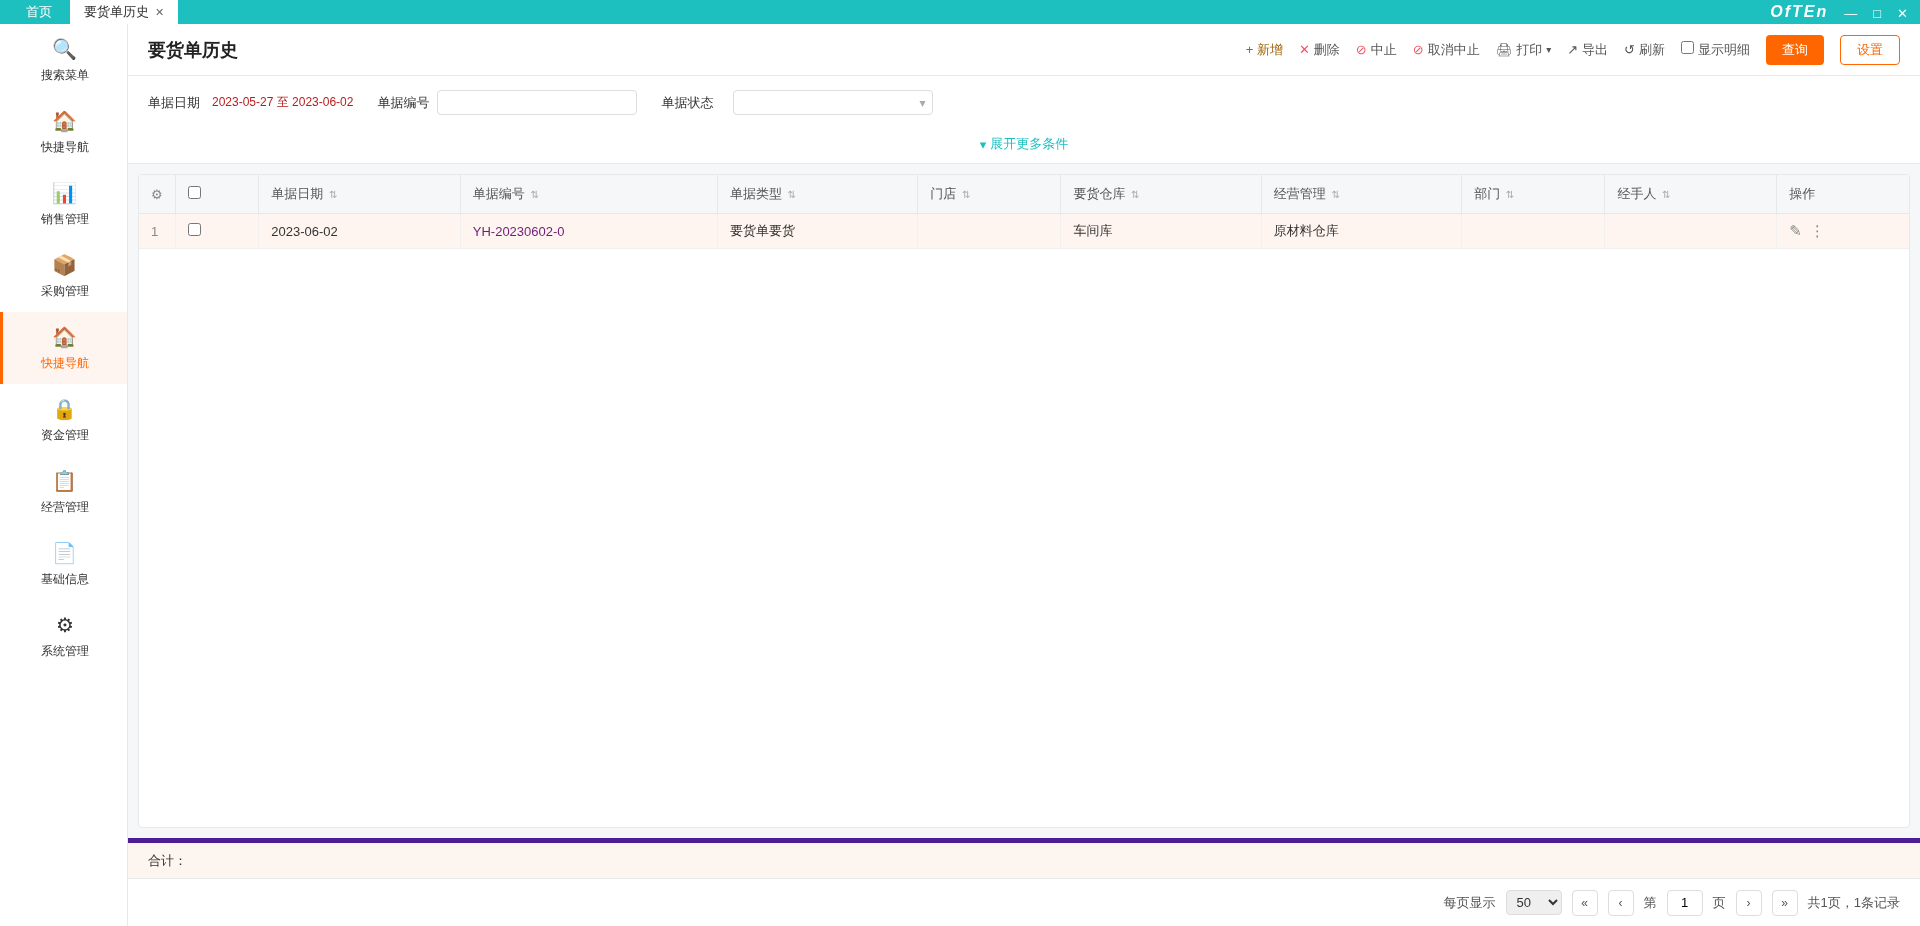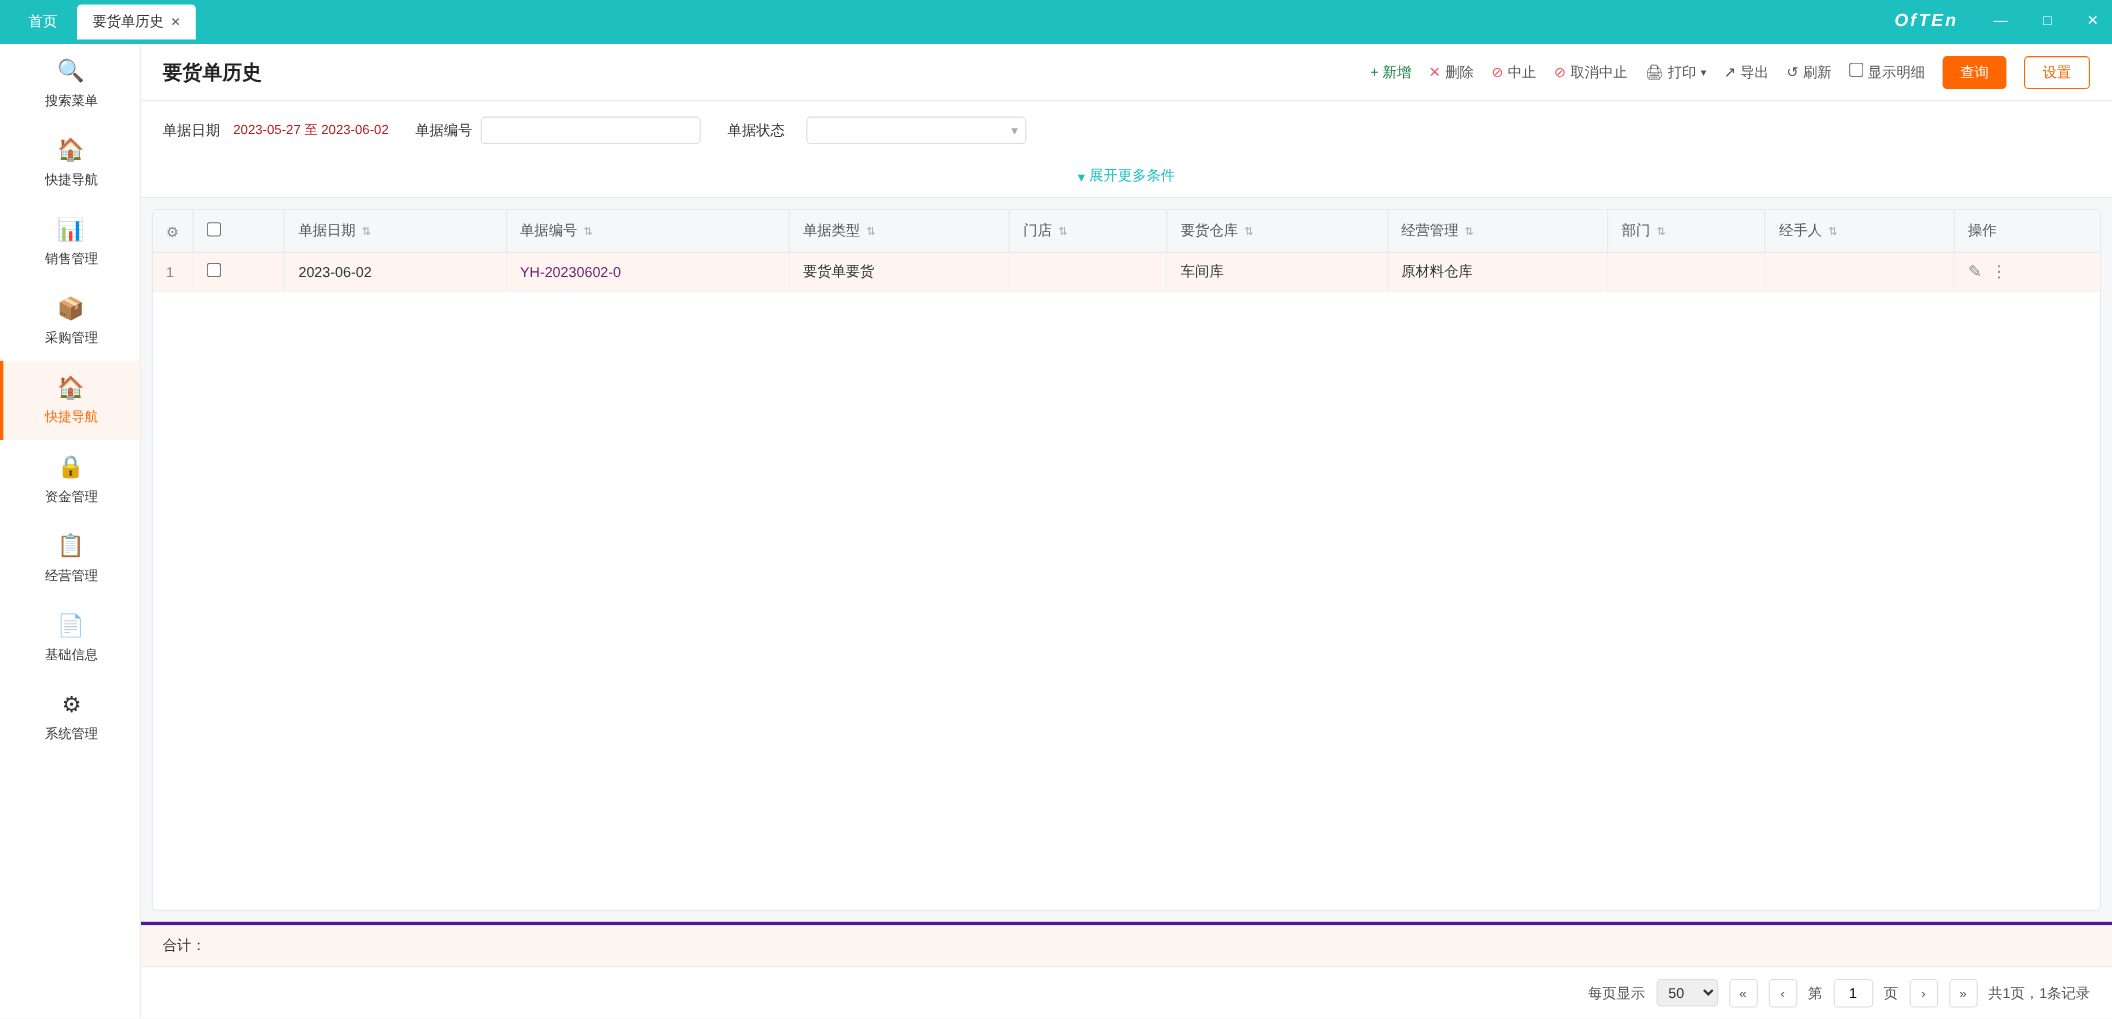--- a/index.html
+++ b/index.html
@@ -1,20 +1,20 @@
 <!DOCTYPE html>
 <html><head>
   <meta charset="utf-8">
   <style>
     * { box-sizing: border-box; margin: 0; padding: 0; font-family: 'Microsoft YaHei', Arial, sans-serif; }
     body { width: 1920px; height: 926px; overflow: hidden; display: flex; flex-direction: column; background: #f5f5f5; }
 
     
     .top-bar {
-      height: 40px;
+      height: 24px;
       background: #1dbfbf;
       display: flex;
       align-items: center;
       padding: 0 12px;
       gap: 4px;
       flex-shrink: 0;
     }
     .top-bar-tab {
       height: 32px;
       padding: 0 14px;
@@ -275,21 +275,21 @@
     tbody td:last-child { border-right: none; }
     tbody td a { color: #701a75; text-decoration: none; }
     .row-num { color: #888; }
     .ops-cell { display: flex; gap: 8px; align-items: center; }
     .op-icon { cursor: pointer; font-size: 15px; color: #888; }
 
     
     .summary-bar {
       height: 40px;
       background: #fdf6f0;
-      border-top: 3px solid #4c1d95;
+      border-top: 5px solid #4c1d95;
       display: flex;
       align-items: center;
       padding: 0 20px;
       font-size: 13px;
       color: #333;
       flex-shrink: 0;
     }
 
     
     .pagination-bar {
@@ -344,21 +344,21 @@
 <body>
 
 <div class="top-bar">
   <div class="top-bar-tab home">
     <span>首页</span>
   </div>
   <div class="top-bar-tab active">
     <span>要货单历史</span>
     <span class="close-icon">✕</span>
   </div>
-  <div style="margin-left:auto; display:flex; align-items:flex-start; gap:32px; color:#fff; font-size:13px;">
+  <div style="margin-left:auto; display:flex; align-items:flex-end; gap:16px; color:#fff; font-size:13px;">
     <span style="font-style:italic; font-weight:bold; font-size:16px; letter-spacing:2px;">OfTEn</span>
     <span style="cursor:pointer;">—</span>
     <span style="cursor:pointer;">□</span>
     <span style="cursor:pointer;">✕</span>
   </div>
 </div>
 
 <div class="main-layout">
 
   <div class="sidebar">
@@ -398,21 +398,21 @@
       <span class="sidebar-icon">⚙</span>
       <span>系统管理</span>
     </div>
   </div>
 
   <div class="content-area">
 
     <div class="page-header">
       <span class="page-title">要货单历史</span>
       <div class="header-actions">
-        <span class="action-btn" style="color:#15803d;">+ 新增</span>
+        <span class="action-btn" style="color:#a16207;">+ 新增</span>
         <span class="action-btn">
           <span style="color:#e56;">✕</span>
           <span>删除</span>
         </span>
         <span class="action-btn">
           <span style="color:#e56;">⊘</span>
           <span>中止</span>
         </span>
         <span class="action-btn">
           <span style="color:#e56;">⊘</span>

